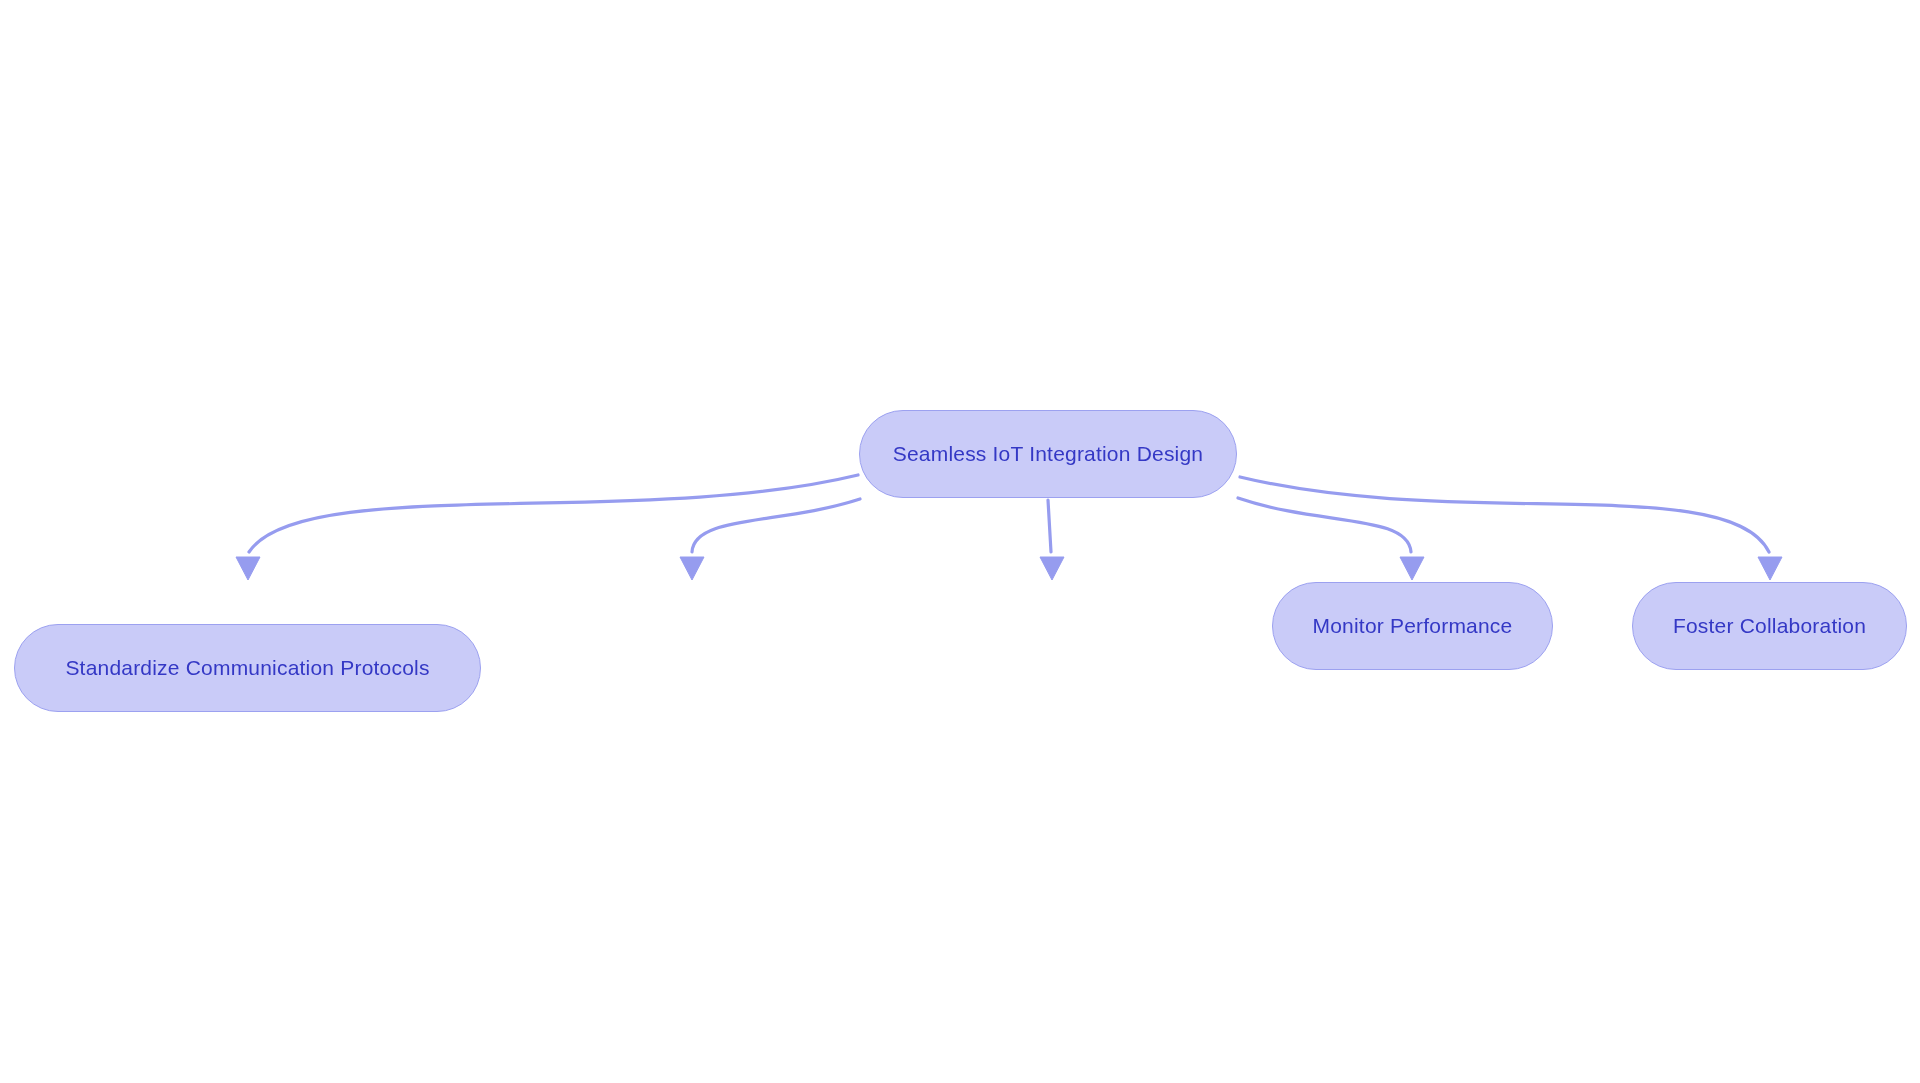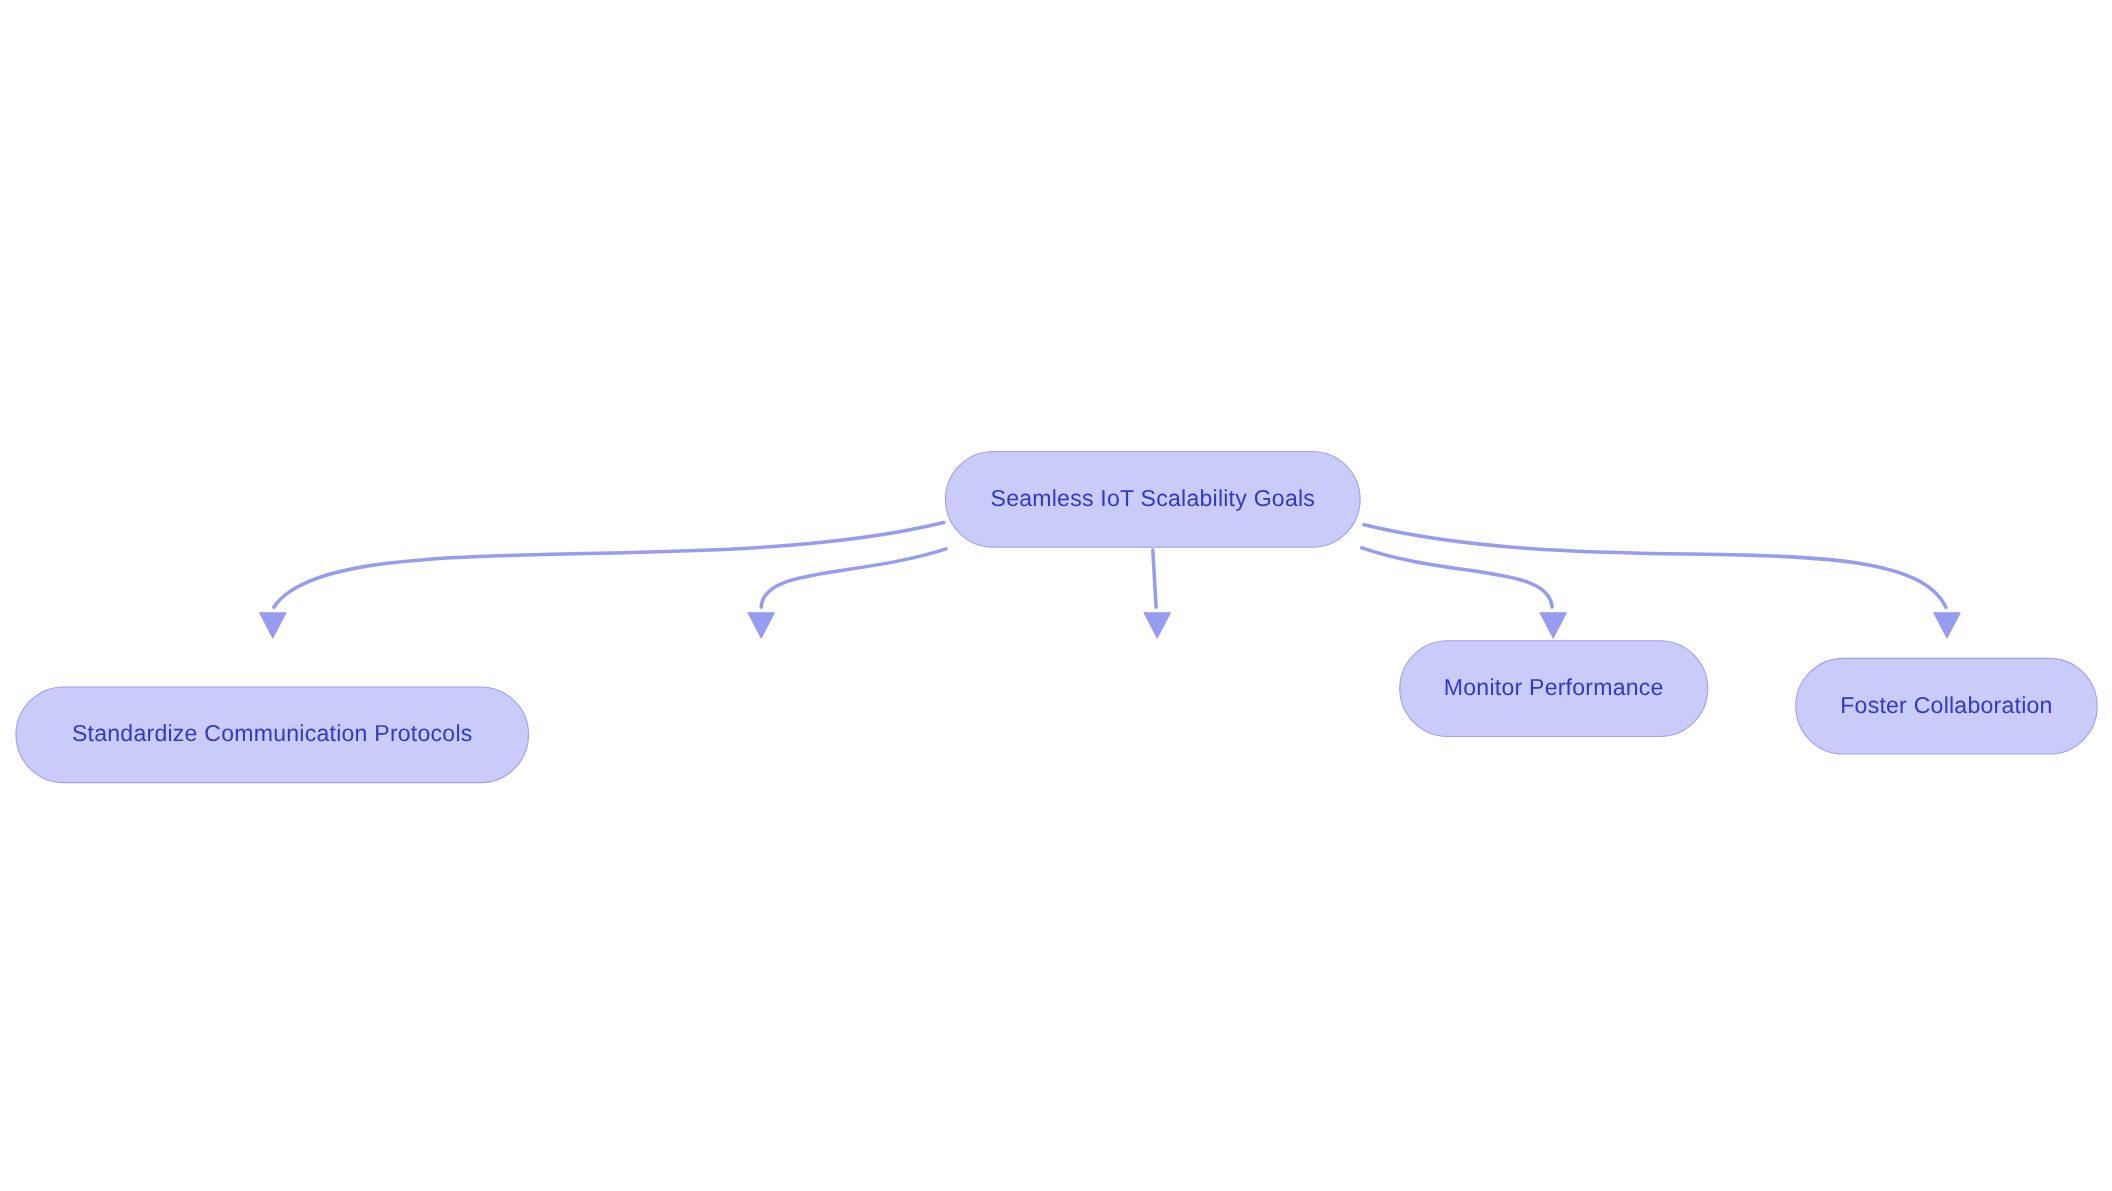--- a/index.html
+++ b/index.html
@@ -57,42 +57,42 @@
     align-items: center;
     justify-content: center;
     text-align: center;
     white-space: nowrap;
   }
   .node-root  { left: 859px;  top: 410px; width: 378px; }
   .node-c1    { left: 14px;   top: 582px; width: 467px; margin-top: 42px; }
   .node-c2    { left: 553px;  top: 582px; width: 277px; }
   .node-c3    { left: 915px;  top: 582px; width: 273px; }
   .node-c4    { left: 1272px; top: 582px; width: 281px; }
-  .node-c5    { left: 1632px; top: 598px; width: 275px; }
+  .node-c5    { left: 1632px; top: 582px; width: 275px; }
 </style>
 </head>
 <body>
 
 <div class="canvas">
 
   <svg class="edges" viewBox="0 0 1920 1083" xmlns="http://www.w3.org/2000/svg">
     <path class="edge" d="M 858,475 C 640,528 300,474 249,552"></path>
     <path class="edge" d="M 860,499 C 780,525 694,515 692,552"></path>
     <path class="edge" d="M 1048,500 L 1051,552"></path>
     <path class="edge" d="M 1238,498 C 1320,526 1408,514 1411,552"></path>
     <path class="edge" d="M 1240,477 C 1460,530 1730,472 1769,552"></path>
 
     <polygon class="arrowhead" points="236,557 260,557 248,580"></polygon>
     <polygon class="arrowhead" points="680,557 704,557 692,580"></polygon>
     <polygon class="arrowhead" points="1040,557 1064,557 1052,580"></polygon>
     <polygon class="arrowhead" points="1400,557 1424,557 1412,580"></polygon>
     <polygon class="arrowhead" points="1758,557 1782,557 1770,580"></polygon>
   </svg>
 
-  <div class="node node-root">Seamless IoT Scalability Goals</div>
+  <div class="node node-root">Seamless IoT Integration Design</div>
 
   <div class="node node-c1">Standardize Communication Protocols</div>
 
 
 
   <div class="node node-c4">Monitor Performance</div>
 
   <div class="node node-c5">Foster Collaboration</div>
 
 </div>

